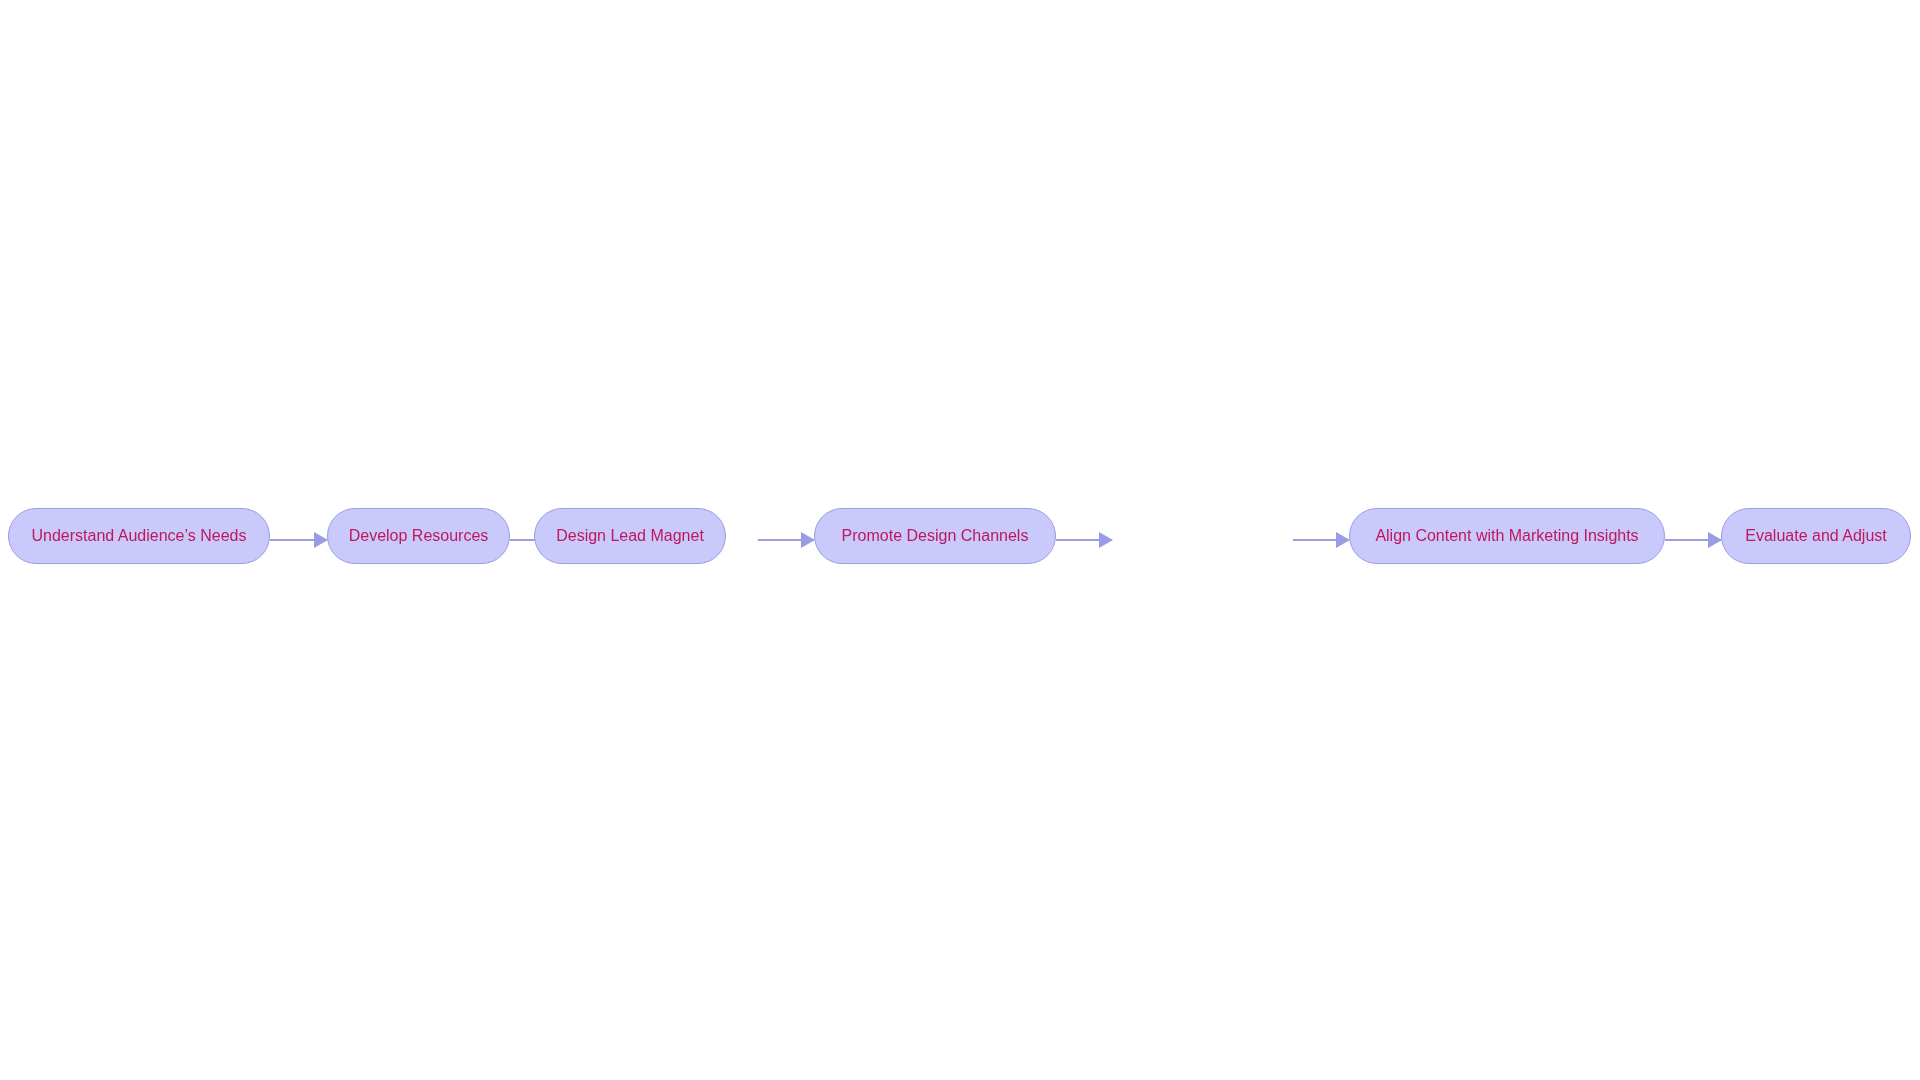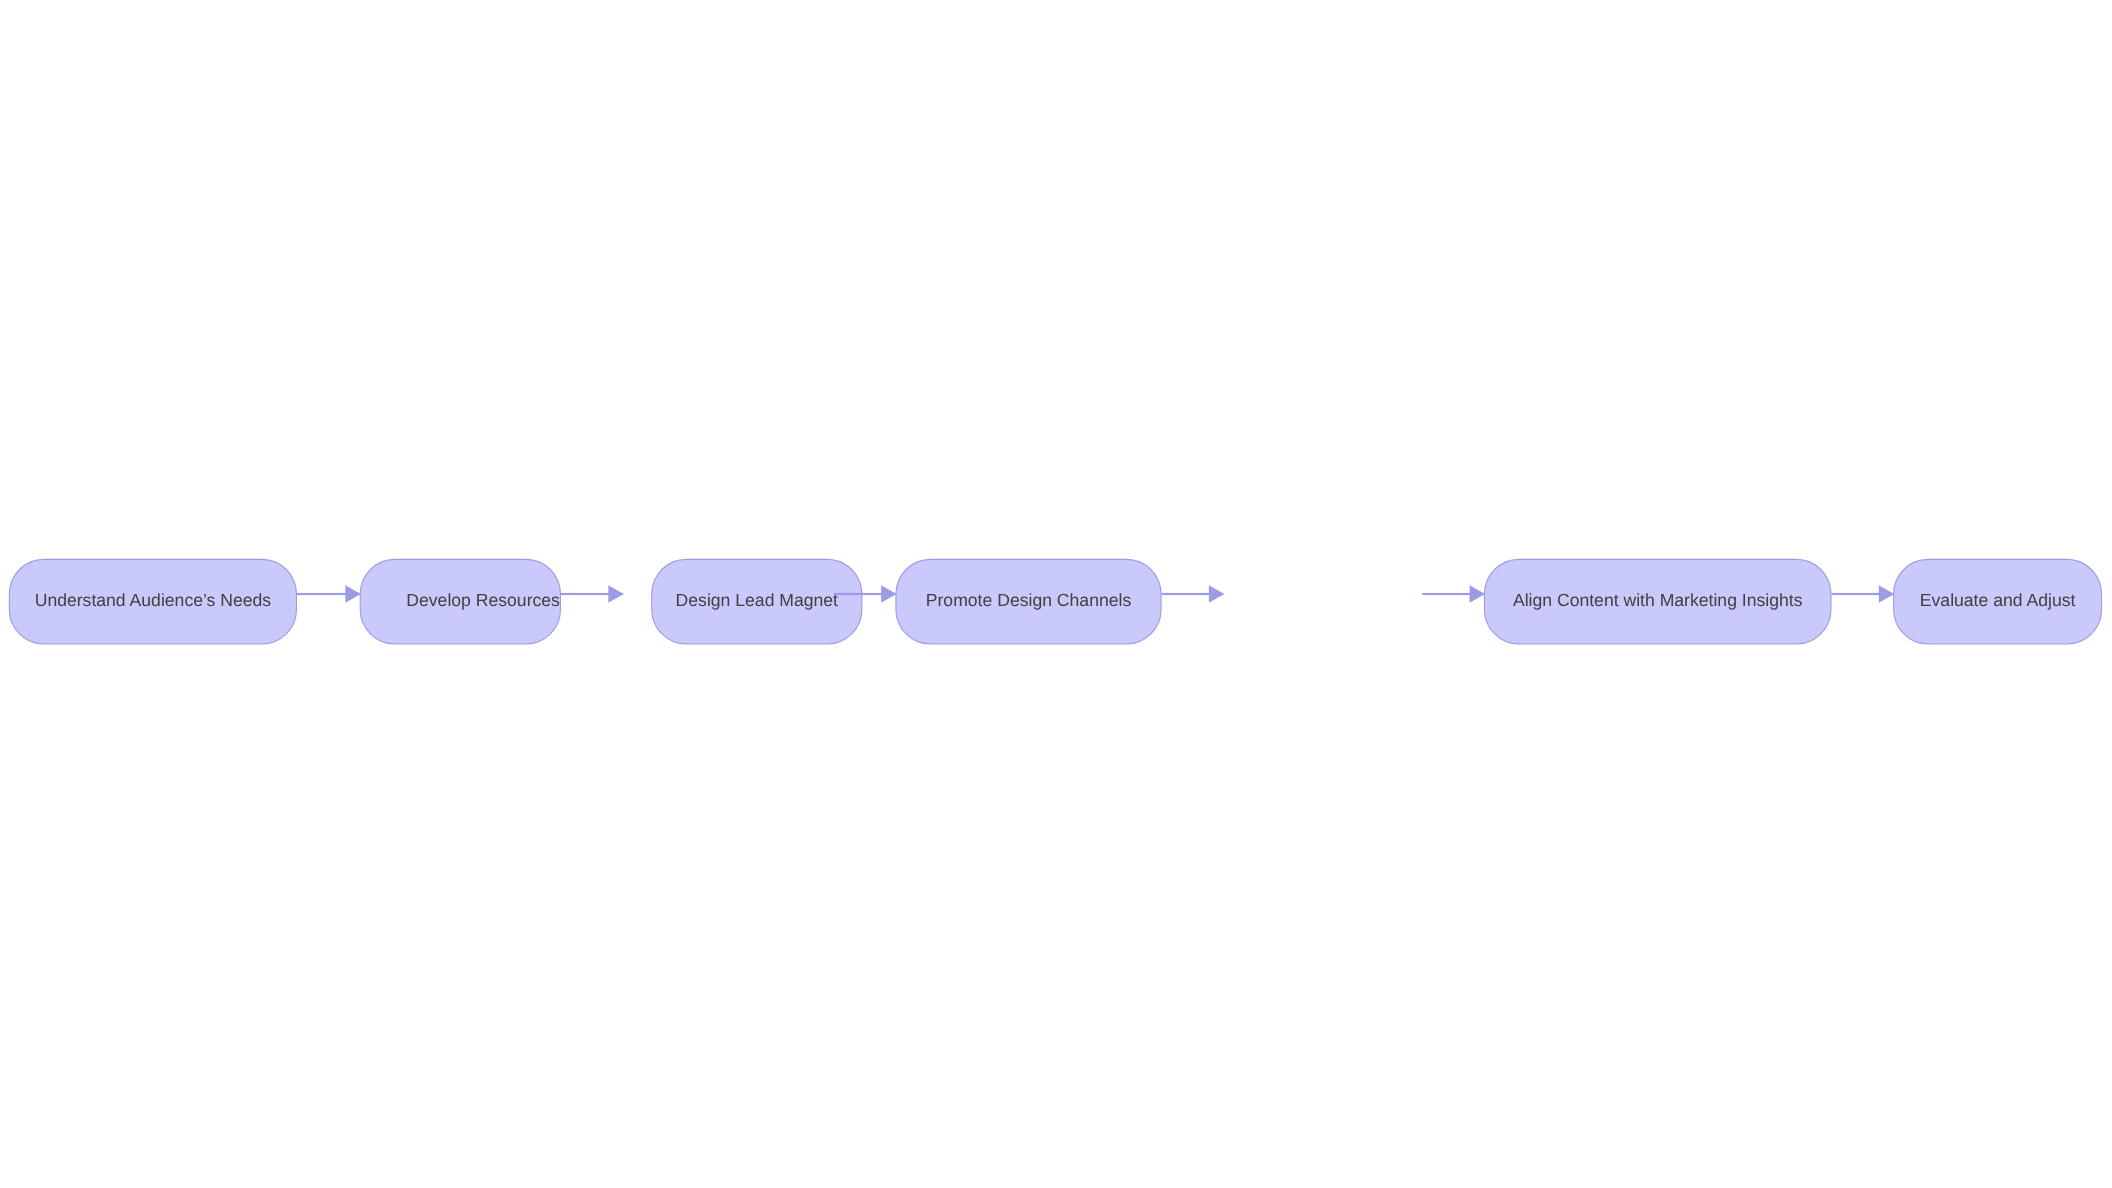--- a/index.html
+++ b/index.html
@@ -11,31 +11,31 @@
       overflow: hidden;
     }
     .canvas {
       position: relative;
       width: 1920px;
       height: 1080px;
     }
     .node {
       position: absolute;
       top: 508px;
-      height: 78px;
+      height: 56px;
       box-sizing: border-box;
       background: #c9c9fc;
       border: 1px solid #9b9be6;
       border-radius: 32px;
       display: flex;
       align-items: center;
       justify-content: center;
       font-family: "Liberation Sans", sans-serif;
       font-size: 16px;
-      color: #404040;
+      color: #be185d;
       white-space: nowrap;
       cursor: pointer;
     }
     .edge {
       position: absolute;
       top: 539px;
       height: 2px;
       background: #9b9be6;
     }
     .edge .head {
@@ -54,28 +54,28 @@
 
 <div class="canvas">
 
   <div class="node" style="left:8px;width:262px;">
     <span>Understand Audience’s Needs</span>
   </div>
   <div class="edge" style="left:270px;width:57px;">
       <span class="head"></span>
     </div>
 
-  <div class="node" style="left:327px;width:183px;justify-content:flex-end;">
+  <div class="node" style="left:327px;width:183px;">
     <span>Develop Resources</span>
   </div>
   <div class="edge" style="left:510px;width:56px;">
       <span class="head"></span>
     </div>
 
-  <div class="node" style="left:592px;width:192px;">
+  <div class="node" style="left:534px;width:192px;">
     <span>Design Lead Magnet</span>
   </div>
   <div class="edge" style="left:758px;width:56px;">
       <span class="head"></span>
     </div>
 
   <div class="node" style="left:814px;width:242px;">
     <span>Promote Design Channels</span>
   </div>
   <div class="edge" style="left:1056px;width:56px;">

